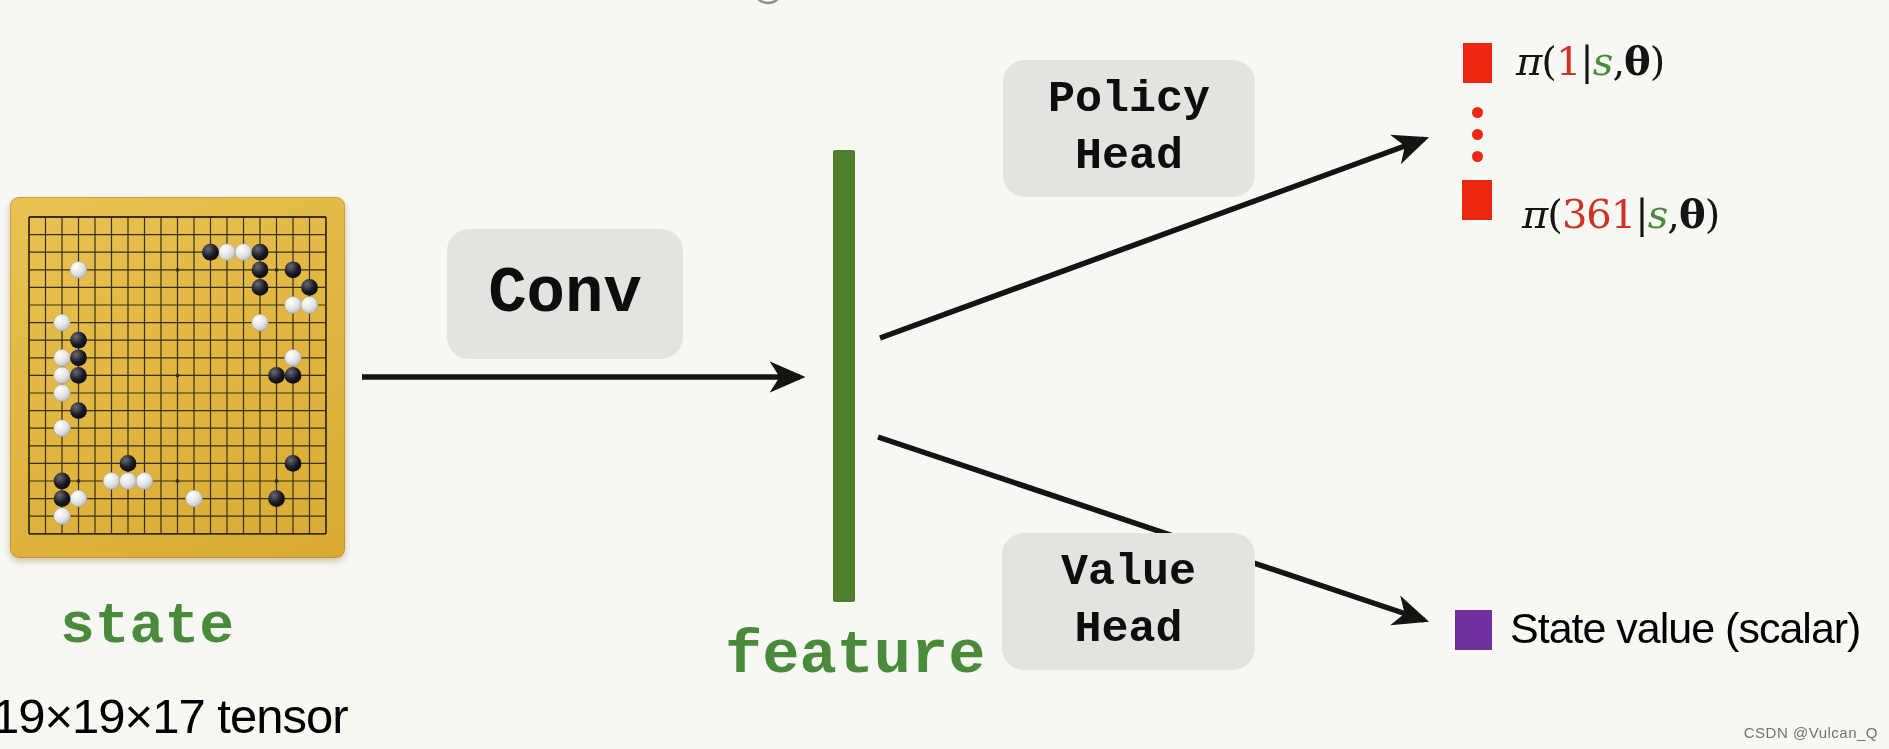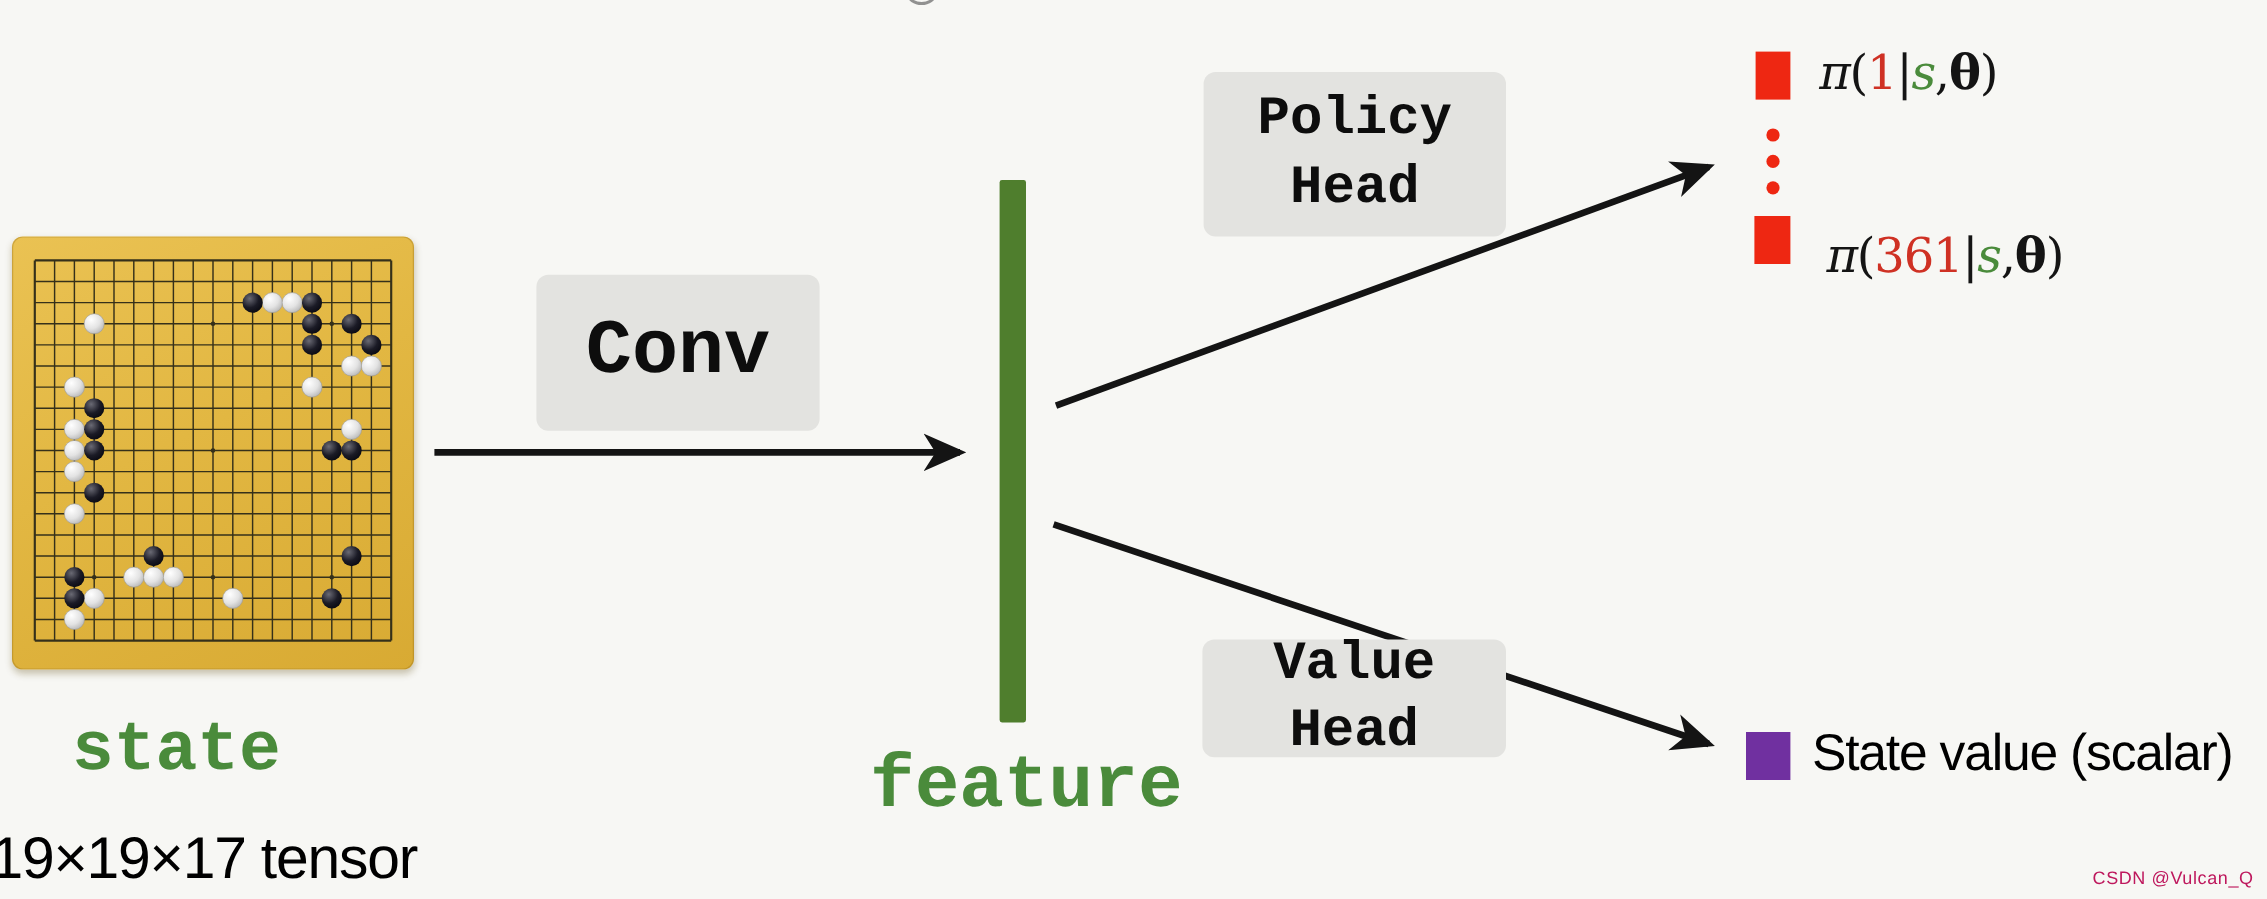--- a/index.html
+++ b/index.html
@@ -9,26 +9,26 @@
   svg.overlay{position:absolute;left:0;top:0;z-index:1;}
 
   
   .board-plate{position:absolute;left:10px;top:197px;width:335px;height:361px;z-index:2;
                background:linear-gradient(155deg,#eac253 0%,#e2b742 45%,#d8aa33 100%);
                border-radius:9px;
                box-shadow:0 3px 6px rgba(90,70,10,.30), inset 0 0 0 1px rgba(150,110,20,.35);}
   svg.board{position:absolute;left:0;top:0;width:335px;height:361px;}
 
   
-  .gray-box{position:absolute;z-index:3;background:#e3e3e0;border-radius:10px;
+  .gray-box{position:absolute;z-index:3;background:#e3e3e0;border-radius:22px;
             display:flex;flex-direction:column;align-items:center;justify-content:center;
             font-family:"Liberation Mono",monospace;font-weight:700;color:#0d0d0d;}
   .conv-box{left:447px;top:229px;width:236px;height:130px;font-size:64px;}
   .policy-box{left:1003px;top:60px;width:252px;height:137px;font-size:45px;line-height:1.25;}
-  .value-box{left:1002px;top:533px;width:253px;height:98px;font-size:45px;line-height:1.25;}
+  .value-box{left:1002px;top:533px;width:253px;height:137px;font-size:45px;line-height:1.25;}
 
   .feature-bar{position:absolute;left:833px;top:150px;width:22px;height:452px;
                background:#4f7e2d;border-radius:2px;z-index:2;}
 
   .green-label{position:absolute;z-index:2;font-family:"Liberation Mono",monospace;
                font-weight:700;color:#4a8b3b;text-align:left;white-space:nowrap;}
   .state-label{left:60px;top:594px;width:245px;font-size:58px;}
   .feature-label{left:725px;top:620px;width:240px;font-size:62px;}
 
   .sans-label{position:absolute;z-index:2;font-family:"Liberation Sans",sans-serif;
@@ -46,21 +46,21 @@
   .dot{width:11px;height:11px;border-radius:50%;background:#ee2712;}
 
   .math{position:absolute;z-index:2;font-family:"DejaVu Serif",serif;font-size:40px;
         color:#141414;white-space:nowrap;letter-spacing:-1px;line-height:50px;}
   .math-first{left:1516px;top:36px;}
   .math-last{left:1522px;top:189px;}
   .tk-italic{font-style:italic;}
   .tk-bold{font-weight:700;}
 
   .watermark{position:absolute;right:11px;bottom:8px;z-index:4;font-size:15px;
-             color:#be185d;font-family:"Liberation Sans",sans-serif;letter-spacing:.5px;}
+             color:#737373;font-family:"Liberation Sans",sans-serif;letter-spacing:.5px;}
 </style>
 </head>
 <body>
 
 <div class="canvas">
 
   <svg class="overlay" width="1889" height="749" viewBox="0 0 1889 749">
     <defs>
       <marker id="ah" viewBox="0 0 10 10" refX="8.5" refY="5" markerWidth="6.5" markerHeight="6.5" orient="auto-start-reverse">
         <path d="M0,0.6 L10,5 L0,9.4 L2.8,5 z" fill="#141414"></path>

